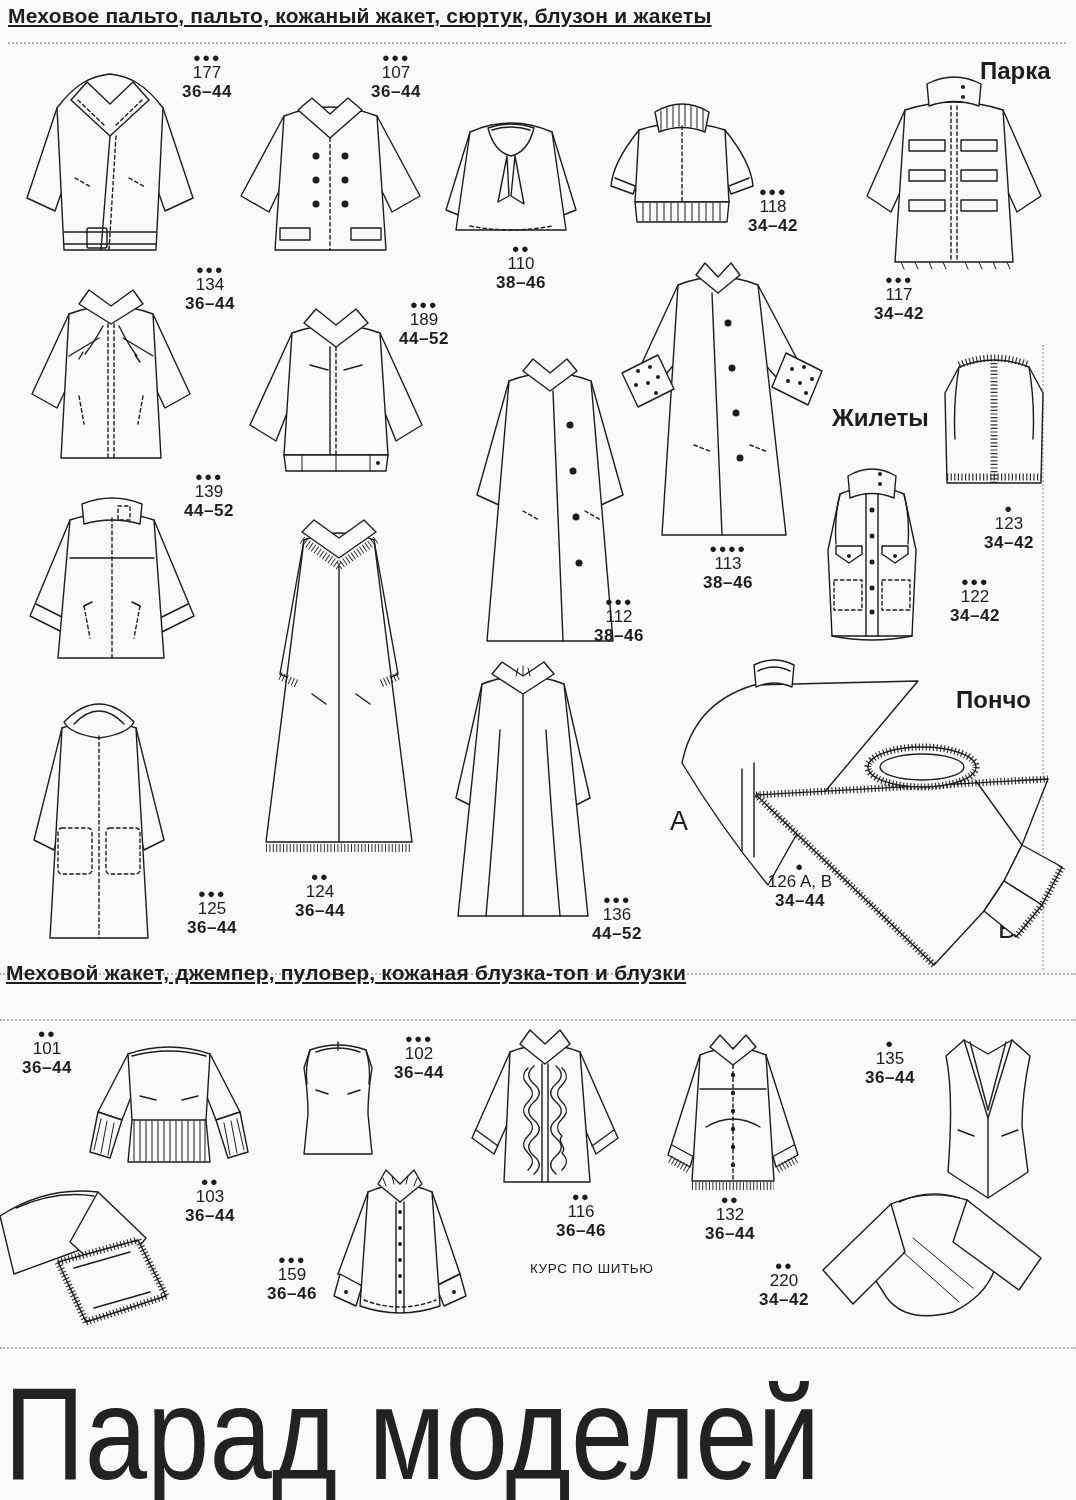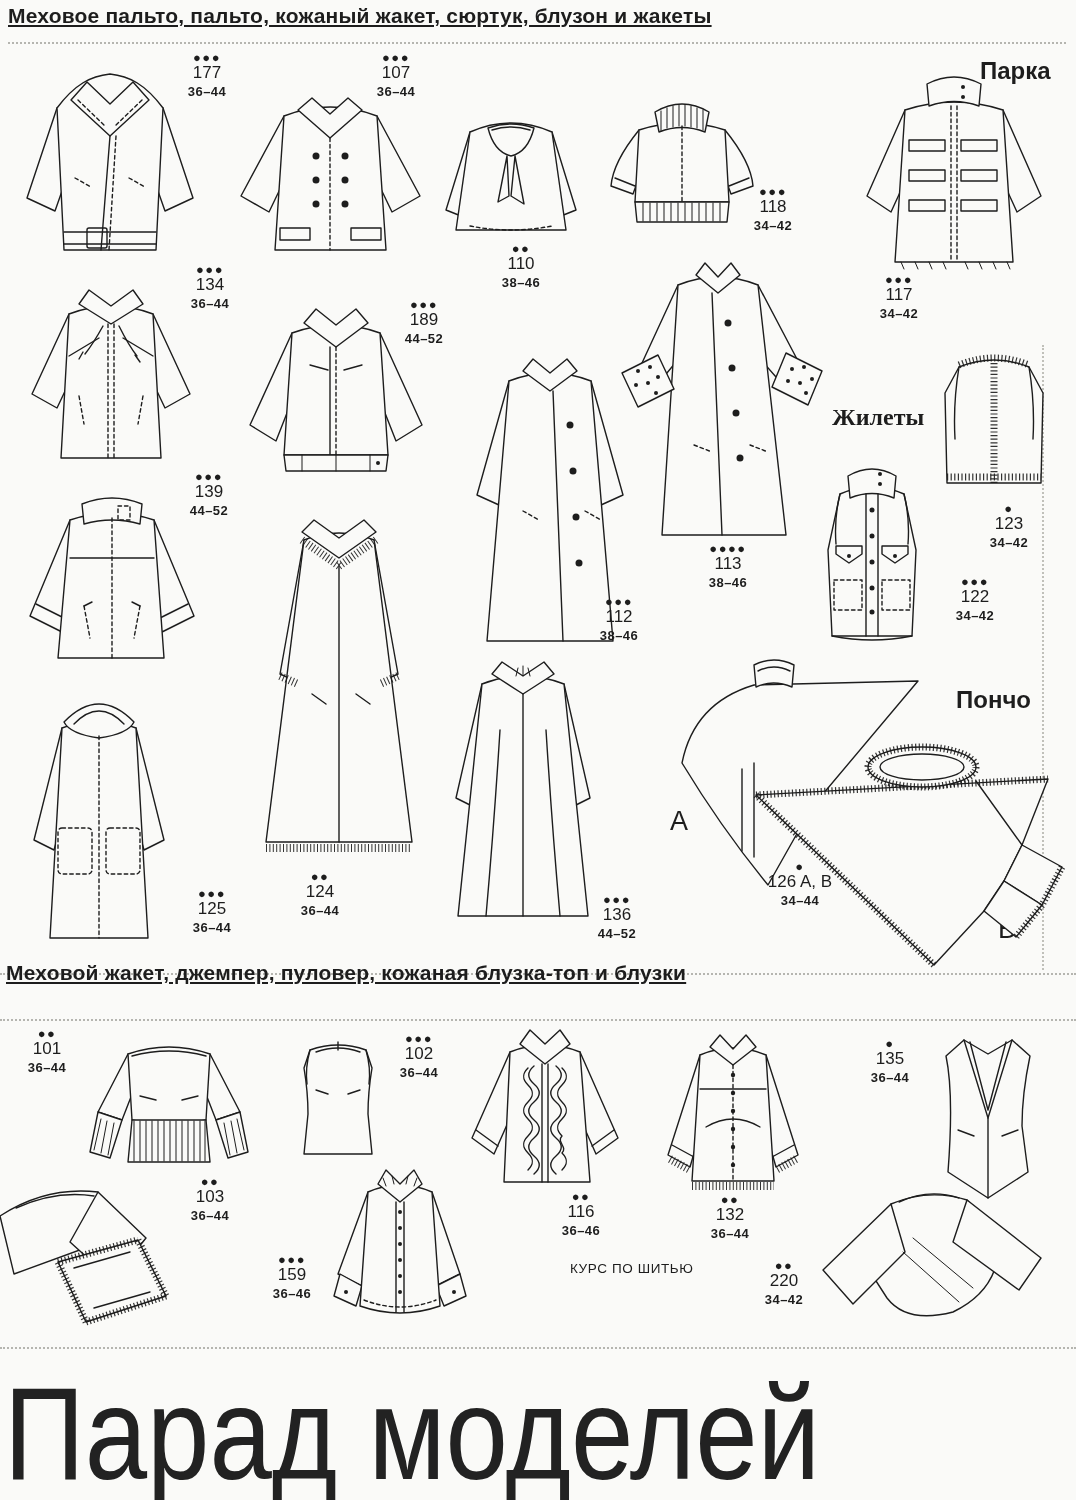--- a/index.html
+++ b/index.html
@@ -11,21 +11,21 @@
   .section-title{
     position:absolute;font-weight:bold;font-size:21px;letter-spacing:.2px;white-space:nowrap;text-decoration:underline;
   }
   .dotline{position:absolute;border-top:2px dotted #b5b5b0;height:0;}
   .vdotline{position:absolute;border-left:2px dotted #c0c0ba;width:0;}
   .model-label{
     position:absolute;text-align:center;transform:translateX(-50%);line-height:1.05;white-space:nowrap;
   }
   .model-label .dots{font-size:13px;letter-spacing:1.5px;line-height:11px;}
   .model-label .num{font-size:17px;line-height:19px;}
-  .model-label .size{font-size:13px;font-weight:bold;line-height:19px;letter-spacing:.5px;}
+  .model-label .size{font-size:17px;font-weight:bold;line-height:19px;letter-spacing:.5px;}
   .cat-label{position:absolute;font-weight:bold;font-size:24px;white-space:nowrap;}
   .variant-label{position:absolute;font-size:27px;font-weight:normal;}
   .course-note{position:absolute;font-size:13.5px;letter-spacing:.6px;}
   .footer-title{
     position:absolute;font-size:132px;line-height:1;color:#222;
     transform:scaleX(.85);transform-origin:left top;white-space:nowrap;font-weight:normal;
   }
   .sk{position:absolute;overflow:visible;}
   .sk path,.sk line,.sk rect,.sk circle,.sk ellipse,.sk polyline{
     stroke:#1d1d1d;stroke-width:1.4;fill:none;stroke-linecap:round;stroke-linejoin:round;
@@ -42,23 +42,23 @@
 
 <div class="section-title" style="left:8px;top:4px;">Меховое пальто, пальто, кожаный жакет, сюртук, блузон и жакеты</div>
 <div class="dotline" style="left:8px;top:42px;width:1058px;"></div>
 <div class="dotline" style="left:0;top:973px;width:1076px;"></div>
 <div class="section-title" style="left:6px;top:961px;">Меховой жакет, джемпер, пуловер, кожаная блузка-топ и блузки</div>
 <div class="dotline" style="left:0;top:1019px;width:1076px;"></div>
 <div class="dotline" style="left:0;top:1347px;width:1076px;"></div>
 <div class="vdotline" style="left:1042px;top:345px;height:625px;"></div>
 
 <div class="cat-label" style="left:980px;top:57px;">Парка</div>
-<div class="cat-label" style="left:832px;top:404px;font-family:Liberation Serif, serif;">Жилеты</div>
+<div class="cat-label" style="left:832px;top:404px;">Жилеты</div>
 <div class="cat-label" style="left:956px;top:686px;">Пончо</div>
-<div class="course-note" style="left:530px;top:1261px;margin-left:40px;">КУРС ПО ШИТЬЮ</div>
+<div class="course-note" style="left:530px;top:1261px;">КУРС ПО ШИТЬЮ</div>
 <div class="variant-label" style="left:670px;top:806px;">A</div>
 <div class="variant-label" style="left:998px;top:914px;">B</div>
 
 <svg class="sk" style="left:15px;top:50px;" width="190" height="215" viewBox="0 0 190 215">
   <path class="f" d="M42,58 L12,148 L40,161 L60,104 Z"></path>
   <path class="f" d="M148,58 L178,148 L150,161 L130,104 Z"></path>
   <path class="f" d="M42,58 C60,34 76,26 95,24 C114,26 130,34 148,58 L141,200 L49,200 Z"></path>
   <path class="f" d="M56,50 L95,86 L134,50 L118,32 L95,54 L72,32 Z"></path>
   <path class="d" d="M63,50 L89,75 M127,50 L101,75"></path>
   <path d="M95,86 L86,200"></path>

